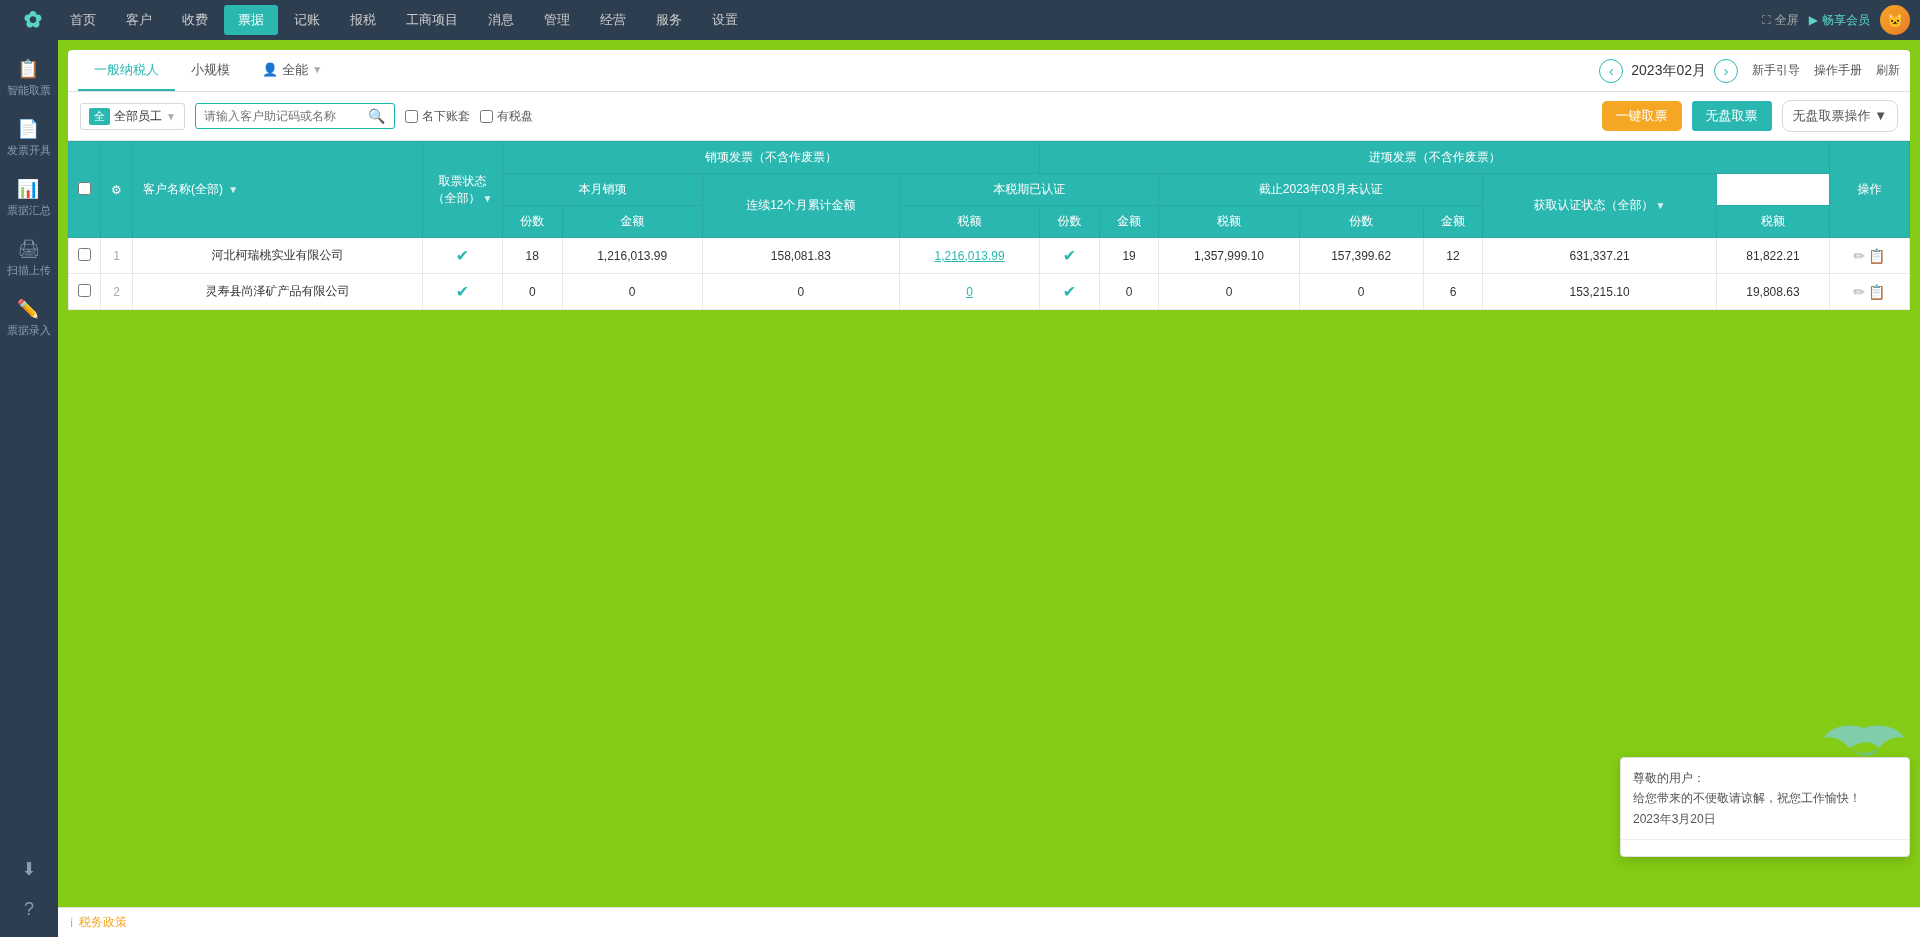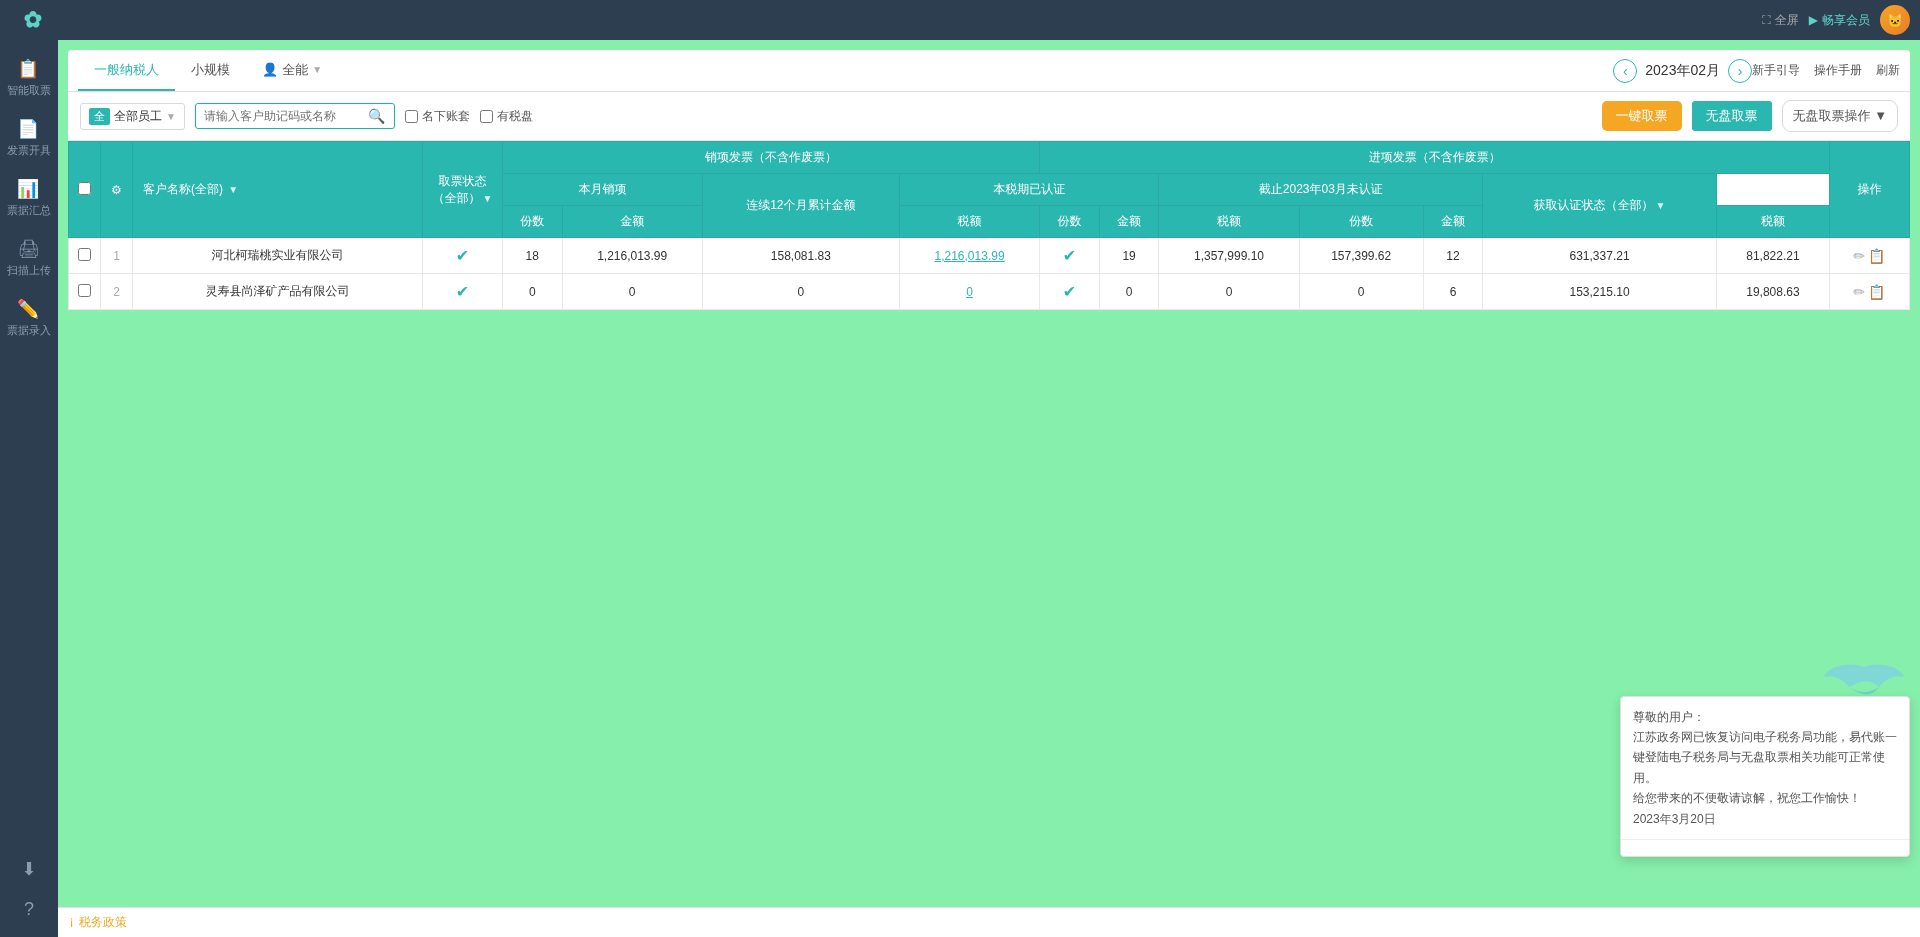--- a/index.html
+++ b/index.html
@@ -68,21 +68,21 @@
       border-radius: 50%; color: #8a9bb0; font-size: 18px; cursor: pointer;
     }
 
     
     .main {
       margin-top: 40px;
       margin-left: 58px;
       padding: 10px;
       height: calc(100vh - 40px);
       overflow: auto;
-      background: #86efac;
+      background: #84cc16;
     }
 
     
     .tab-bar {
       background: #fff;
       border-radius: 4px 4px 0 0;
       display: flex;
       align-items: center;
       padding: 0 10px;
       border-bottom: 1px solid #e0e0e0;
@@ -113,20 +113,21 @@
       width: 24px; height: 24px;
       border: 1px solid #2ab7b0; border-radius: 50%;
       display: flex; align-items: center; justify-content: center;
       color: #2ab7b0; cursor: pointer; font-size: 14px;
     }
 
     
     .tab-actions {
       display: flex; align-items: center; gap: 14px;
       font-size: 12px; color: #555;
+      margin-left: 14px;
     }
     .tab-actions a { color: #555; cursor: pointer; text-decoration: none; }
 
     
     .toolbar {
       background: #fff;
       padding: 8px 12px;
       display: flex; align-items: center; gap: 10px;
       border-bottom: 1px solid #e8e8e8;
     }
@@ -252,20 +253,34 @@
     
     ::-webkit-scrollbar { width: 6px; height: 6px; }
     ::-webkit-scrollbar-track { background: #f1f1f1; }
     ::-webkit-scrollbar-thumb { background: #ccc; border-radius: 3px; }
   </style>
 </head>
 <body>
 
 <nav class="top-nav">
   <div class="logo">✿</div>
+  <div class="nav-items">
+    <div class="nav-item">首页</div>
+    <div class="nav-item">客户</div>
+    <div class="nav-item">收费</div>
+    <div class="nav-item active">票据</div>
+    <div class="nav-item">记账</div>
+    <div class="nav-item">报税</div>
+    <div class="nav-item">工商项目</div>
+    <div class="nav-item">消息</div>
+    <div class="nav-item">管理</div>
+    <div class="nav-item">经营</div>
+    <div class="nav-item">服务</div>
+    <div class="nav-item">设置</div>
+  </div>
   <div class="nav-right">
     <div class="btn-fullscreen">
       <span>⛶</span>
       <span>全屏</span>
     </div>
     <div class="btn-vip">
       <span>▶</span>
       <span>畅享会员</span>
     </div>
     <div class="avatar">🐱</div>
@@ -432,21 +447,20 @@
   <div style="position:relative;">
     <div style="position:absolute;right:0;top:-35px;width:90px;height:45px;overflow:hidden;pointer-events:none;">
       <svg width="90" height="45" viewBox="0 0 90 45">
         <path d="M45 5 C55 0, 80 2, 85 15 C75 12, 65 18, 60 25 C50 15, 40 20, 30 25 C25 18, 15 12, 5 15 C10 2, 35 0, 45 5Z" fill="#7ecfe8" opacity="0.7"></path>
         <path d="M30 25 Q45 35 60 25 Q50 40 30 25Z" fill="#5bbdd6" opacity="0.6"></path>
       </svg>
     </div>
   </div>
   <div class="notice-body" id="notice-body">
   <p>尊敬的用户：</p>
-      <p>江苏政务网已恢复访问电子税务局功能，易代账一键登陆电子税务局与无盘取票相关功能可正常使用。</p>
       <p>给您带来的不便敬请谅解，祝您工作愉快！</p>
       <p>2023年3月20日</p>
     </div>
   <div class="notice-footer"></div>
 </div>
 
 <div class="status-bar">
   <span style="color:#f5a623;">ℹ</span>
   <a class="tax-link">税务政策</a>
 </div>

